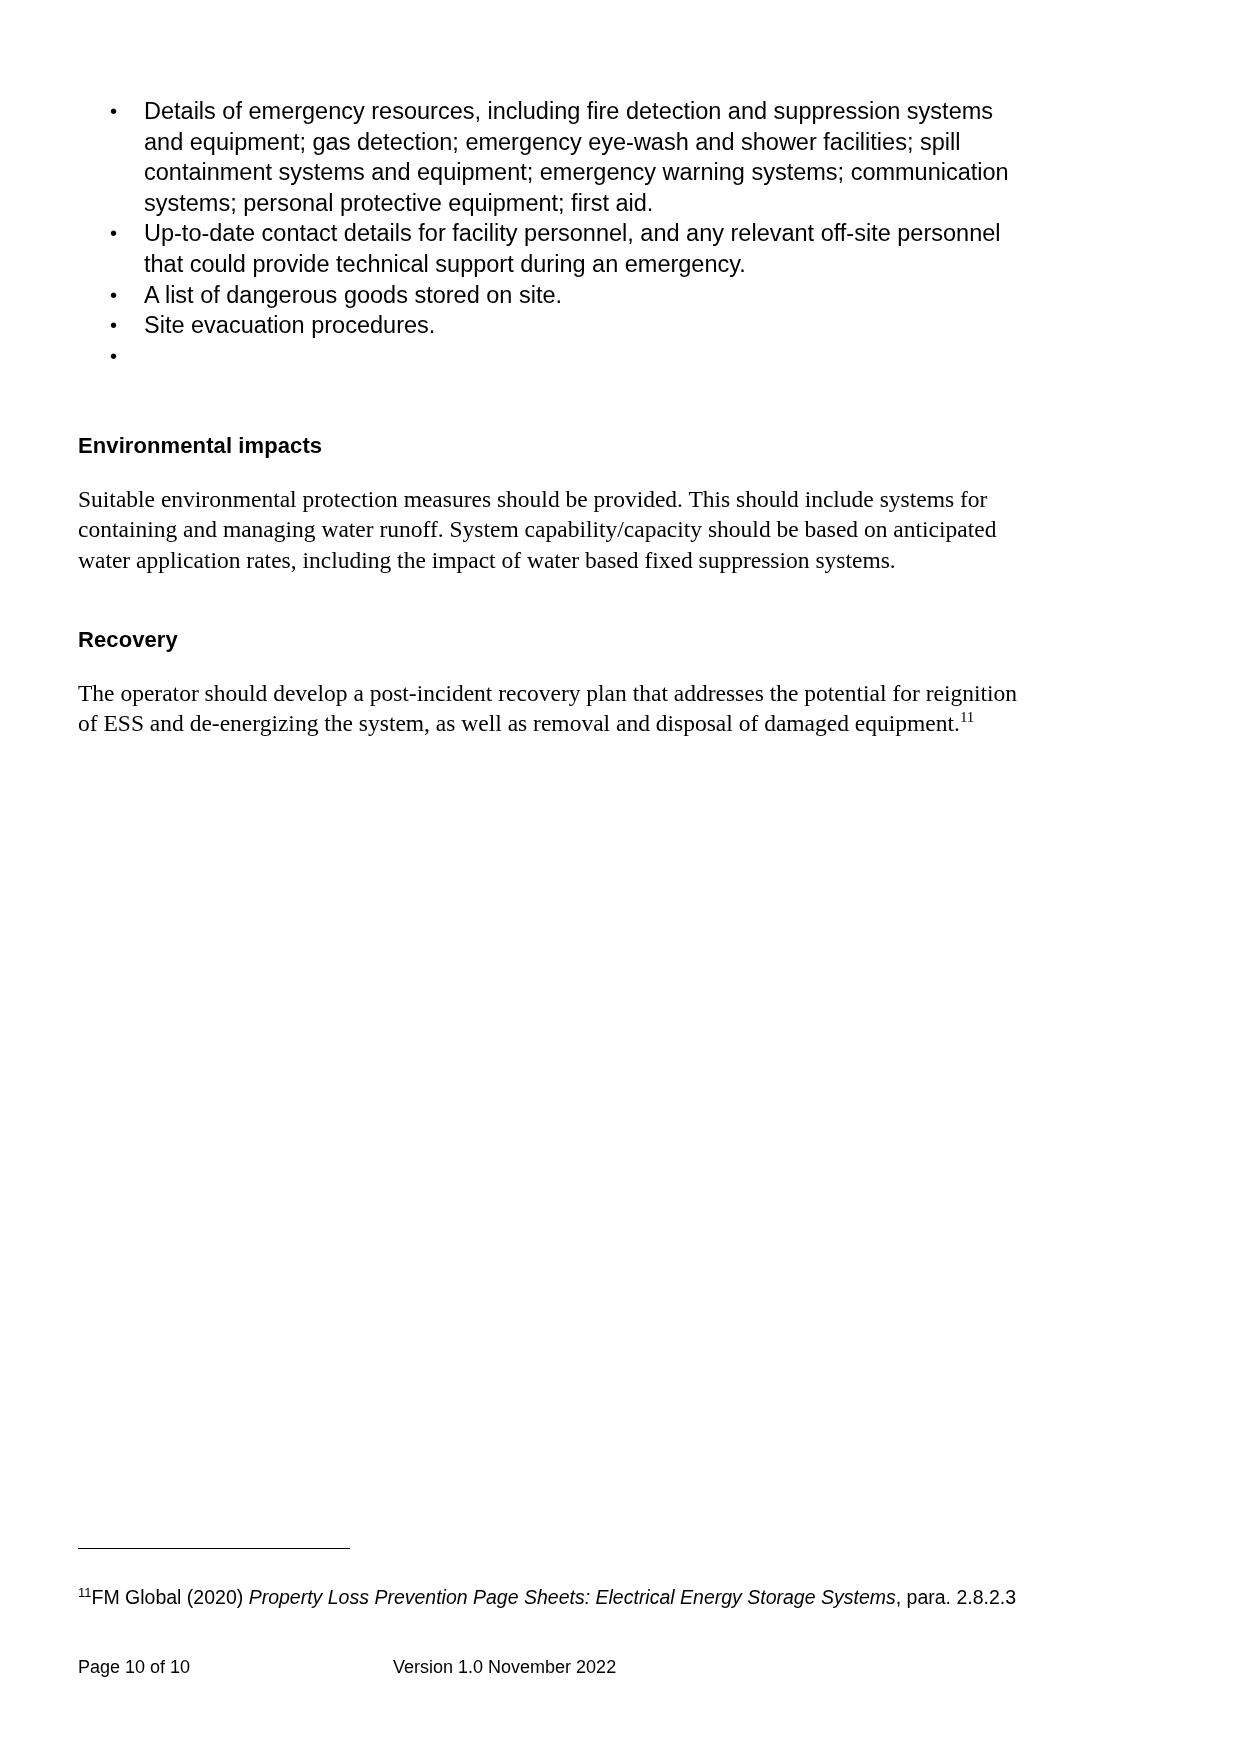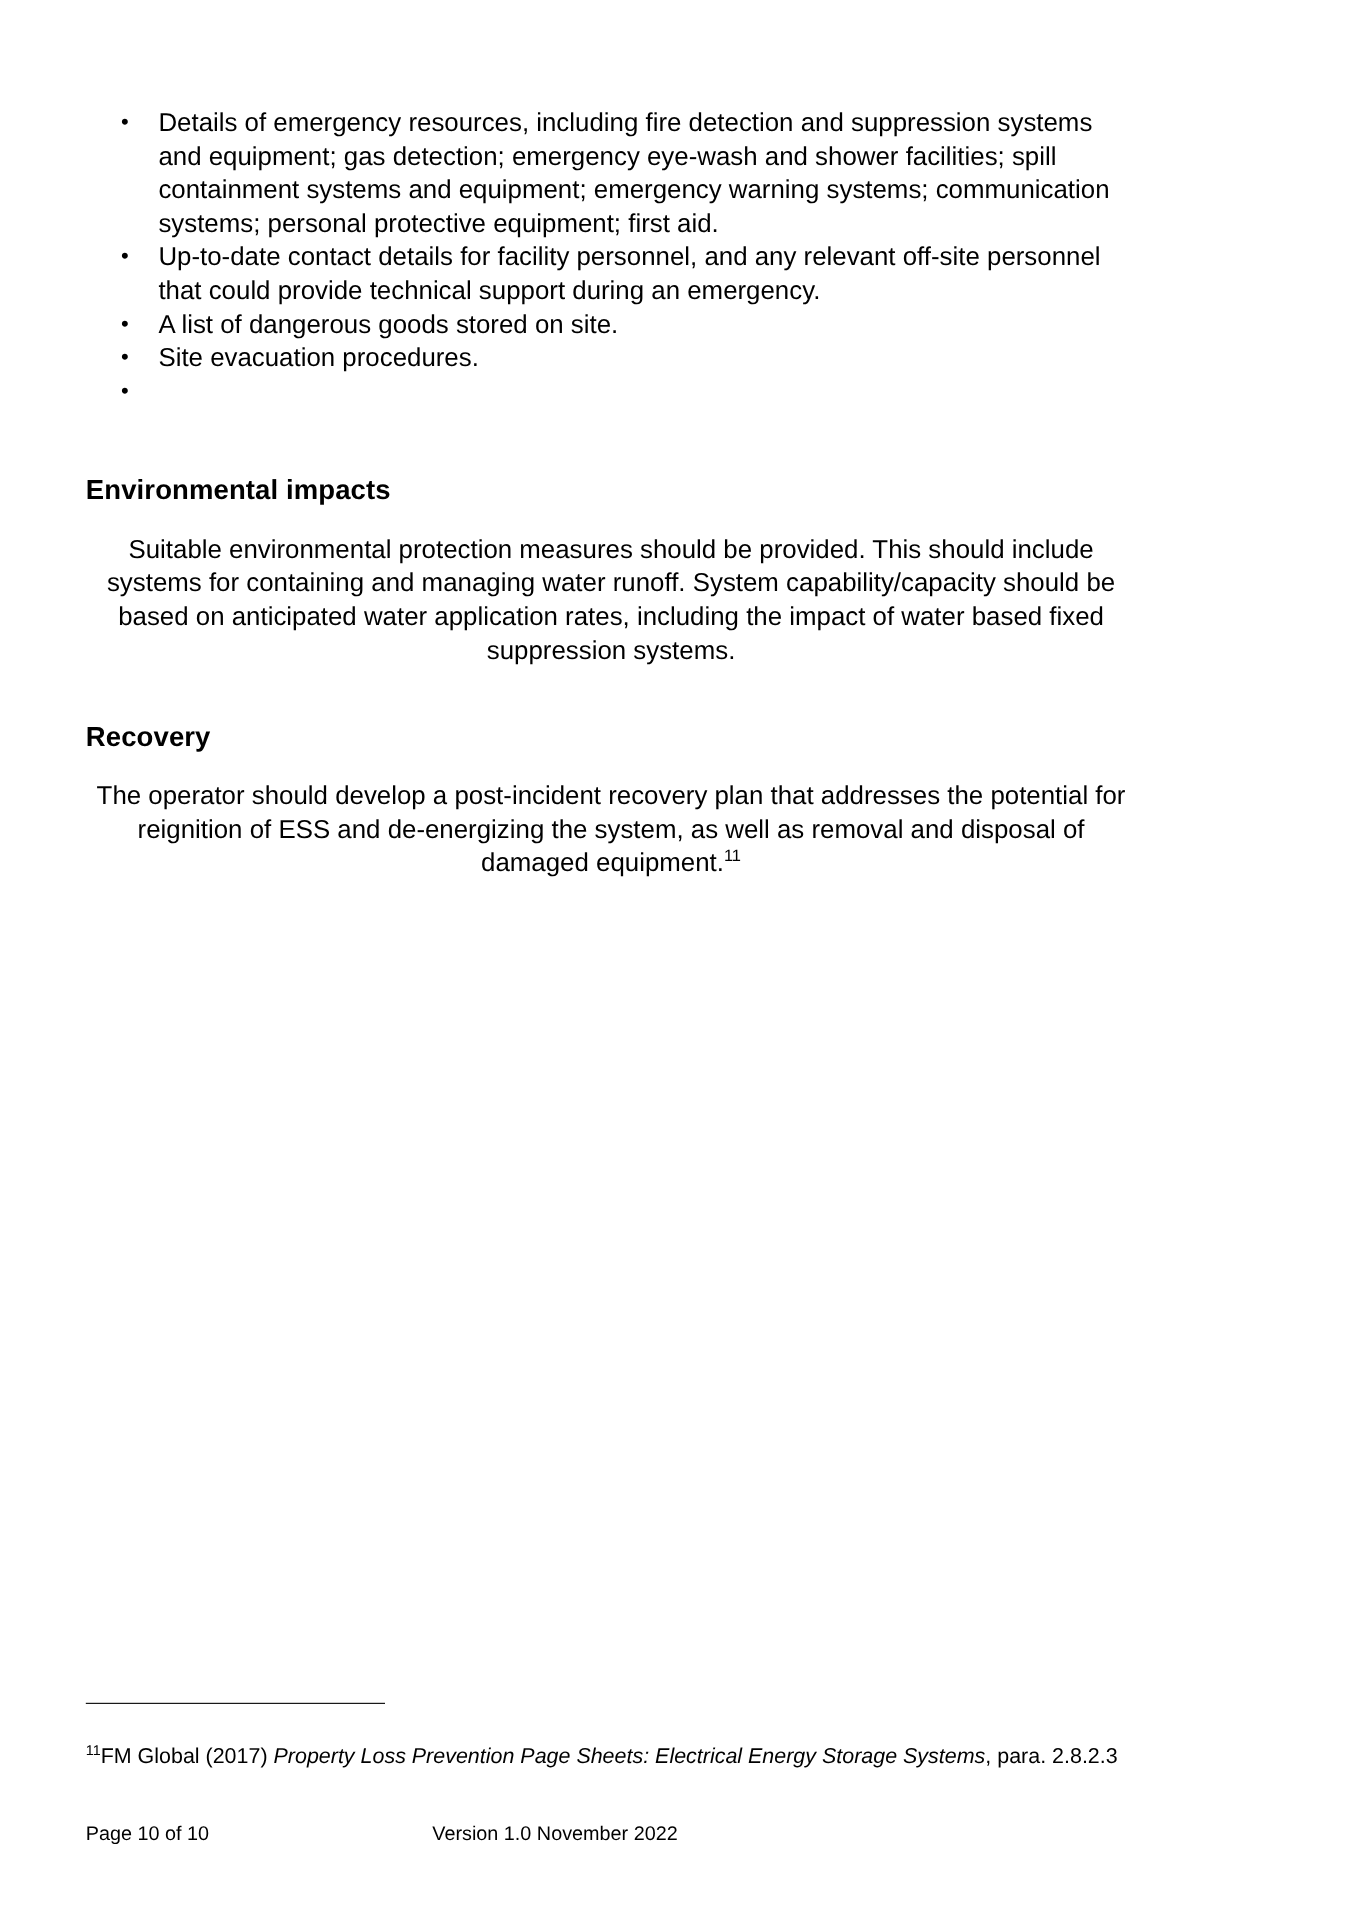--- a/index.html
+++ b/index.html
@@ -40,32 +40,33 @@
   }
   .bullet-item .bullet-marker {
     position: absolute;
     left: 32px;
     top: 0;
     font-size: 20px;
     line-height: 30.6px;
   }
   
   .section-heading {
-    font-size: 25px;
+    font-size: 22px;
     font-weight: bold;
     line-height: 30px;
     margin: 0;
     letter-spacing: 0.1px;
   }
   
   .body-paragraph {
     font-size: 23.5px;
     line-height: 30.6px;
     margin: 0;
-    text-align: center;
+    text-align: left;
+    font-family: Liberation Serif, serif;
   }
   .sup-ref {
     font-size: 15px;
     vertical-align: super;
     line-height: 0;
   }
   
   .gap-after-list { height: 90px; }
   .gap-heading-to-para { height: 23px; }
   .gap-para-to-para { height: 23px; }
@@ -162,21 +163,21 @@
     <h2 class="section-heading">Recovery</h2>
 
     <div class="gap-heading-to-para"></div>
 
     <p class="body-paragraph"><span>The operator should develop a post-incident recovery plan that addresses the potential for reignition of ESS and de-energizing the system, as well as removal and disposal of damaged equipment.</span><span class="sup-ref">11</span></p>
 
   </div>
 
   <div class="footnote-zone">
     <div class="footnote-rule"></div>
-    <p class="footnote-text"><span class="fn-marker">11</span><span>FM Global (2017) </span><span class="fn-italic">Property Loss Prevention Page Sheets: Electrical Energy Storage Systems</span><span>, para. 2.8.2.3</span></p>
+    <p class="footnote-text"><span class="fn-marker">11</span><span>FM Global (2020) </span><span class="fn-italic">Property Loss Prevention Page Sheets: Electrical Energy Storage Systems</span><span>, para. 2.8.2.3</span></p>
   </div>
 
   <div class="page-footer">
     <span class="footer-left">Page 10 of 10</span>
     <span class="footer-center">Version 1.0 November 2022</span>
   </div>
 
 </div>
 
 </body></html>

